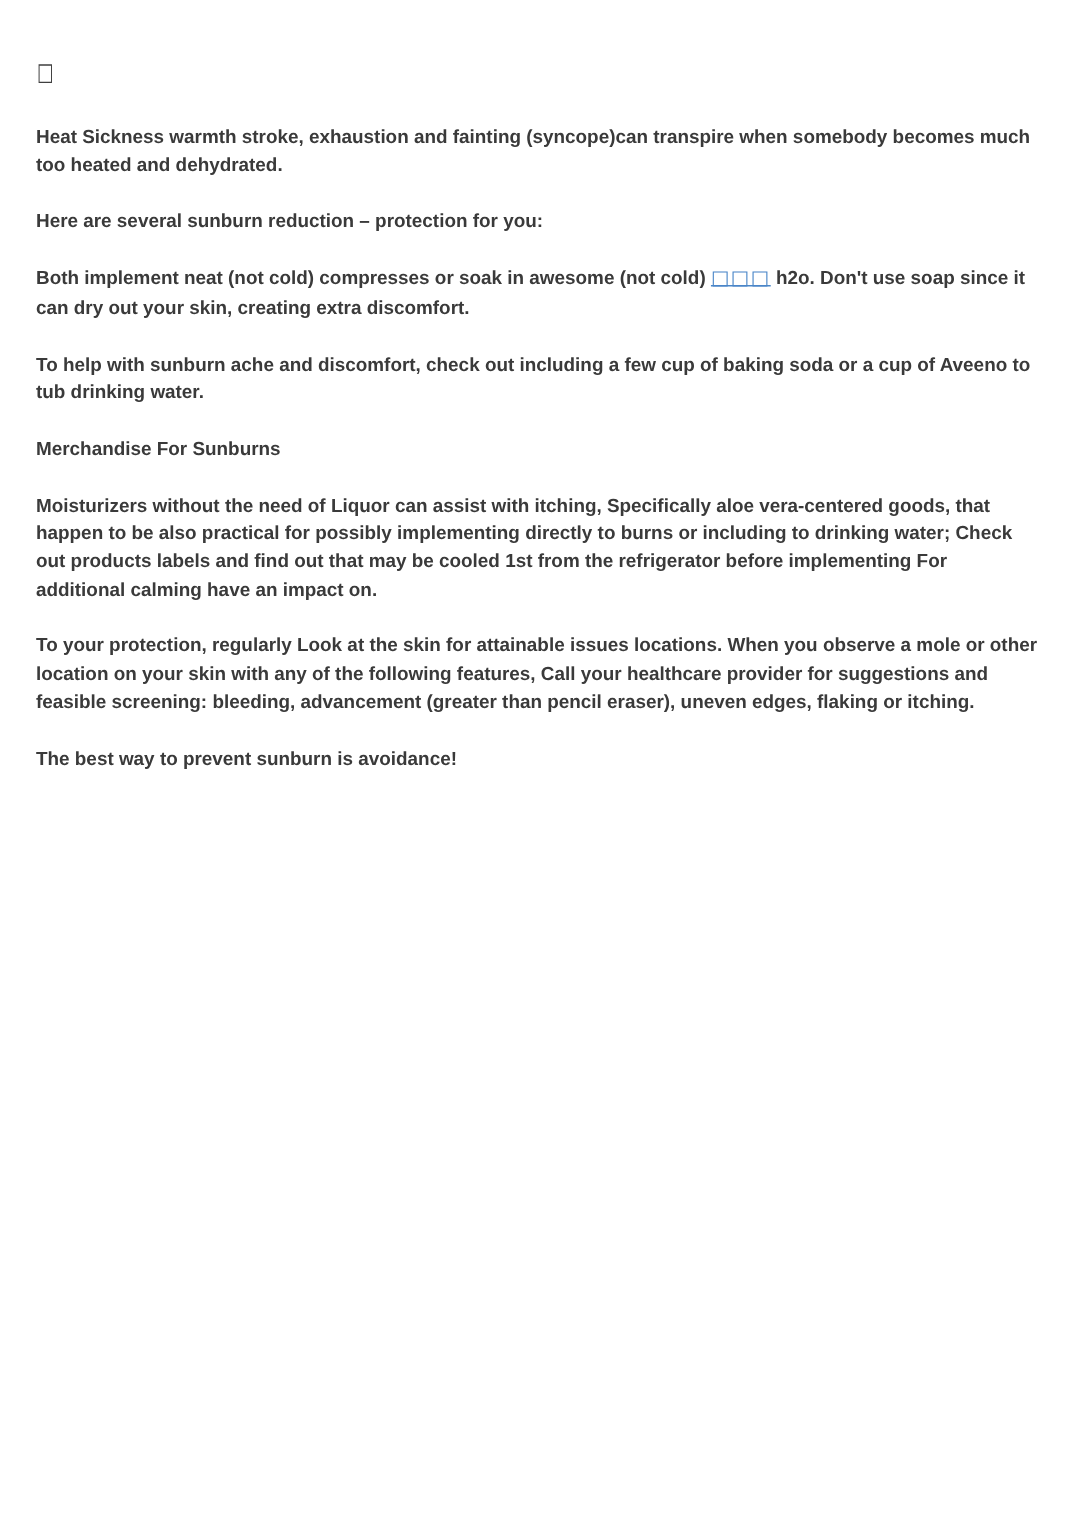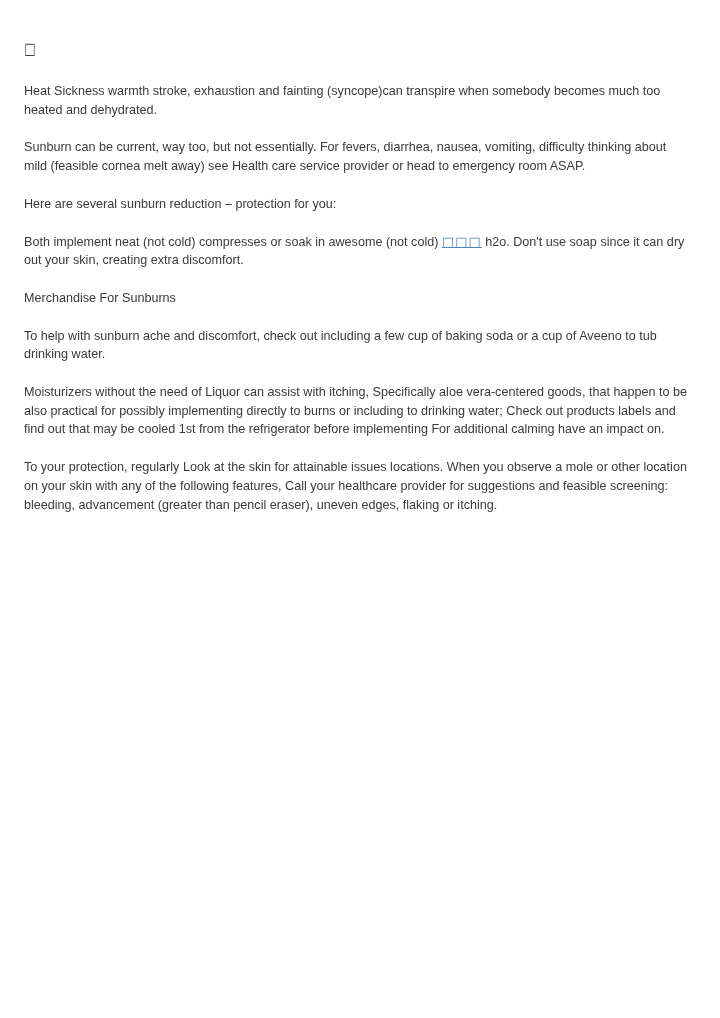--- a/index.html
+++ b/index.html
@@ -16,21 +16,21 @@
   }
   .page {
     box-sizing: border-box;
     width: 720px;
     padding: 40px 28px 0 24px;
   }
   .para {
     margin: 0 0 19px 0;
     font-size: 12.6px;
     line-height: 18.7px;
-    font-weight: 400;
+    font-weight: 700;
     color: #3a3a3a;
   }
   .tofu-line {
     margin: 0 0 19px 0;
     line-height: 22px;
   }
   .tofu-box {
     display: inline-block;
     font-family: "DejaVu Sans", sans-serif;
     font-size: 13px;
@@ -50,33 +50,33 @@
 </style>
 </head>
 <body>
 
 <div class="page">
 
   <p class="tofu-line"><span class="tofu-box">□</span></p>
 
   <p class="para">Heat Sickness warmth stroke, exhaustion and fainting (syncope)can transpire when somebody becomes much too heated and dehydrated.</p>
 
-  <p class="para">Sunburn can be current, way too, but not essentially. For fevers, diarrhea, nausea, vomiting, difficulty thinking about mild (feasible cornea melt away) see Health care service provider or head to emergency room ASAP.</p>
 
   <p class="para">Here are several sunburn reduction – protection for you:</p>
 
 
   <p class="para"><span>Both implement neat (not cold) compresses or soak in awesome (not cold) </span><a class="doc-link">□□□</a><span> h2o. Don't use soap since it can dry out your skin, creating extra discomfort.</span></p>
 
 
+  <p class="para">To help with sunburn ache and discomfort, check out including a few cup of baking soda or a cup of Aveeno to tub drinking water.</p>
+
   <p class="para">Merchandise For Sunburns</p>
-
-  <p class="para">To help with sunburn ache and discomfort, check out including a few cup of baking soda or a cup of Aveeno to tub drinking water.</p>
 
   <p class="para">Moisturizers without the need of Liquor can assist with itching, Specifically aloe vera-centered goods, that happen to be also practical for possibly implementing directly to burns or including to drinking water; Check out products labels and find out that may be cooled 1st from the refrigerator before implementing For additional calming have an impact on.</p>
 
 
 
 
   <p class="para">To your protection, regularly Look at the skin for attainable issues locations. When you observe a mole or other location on your skin with any of the following features, Call your healthcare provider for suggestions and feasible screening: bleeding, advancement (greater than pencil eraser), uneven edges, flaking or itching.</p>
 
+  <p class="para">The best way to prevent sunburn is avoidance!</p>
 
 </div>
 
 </body></html>

